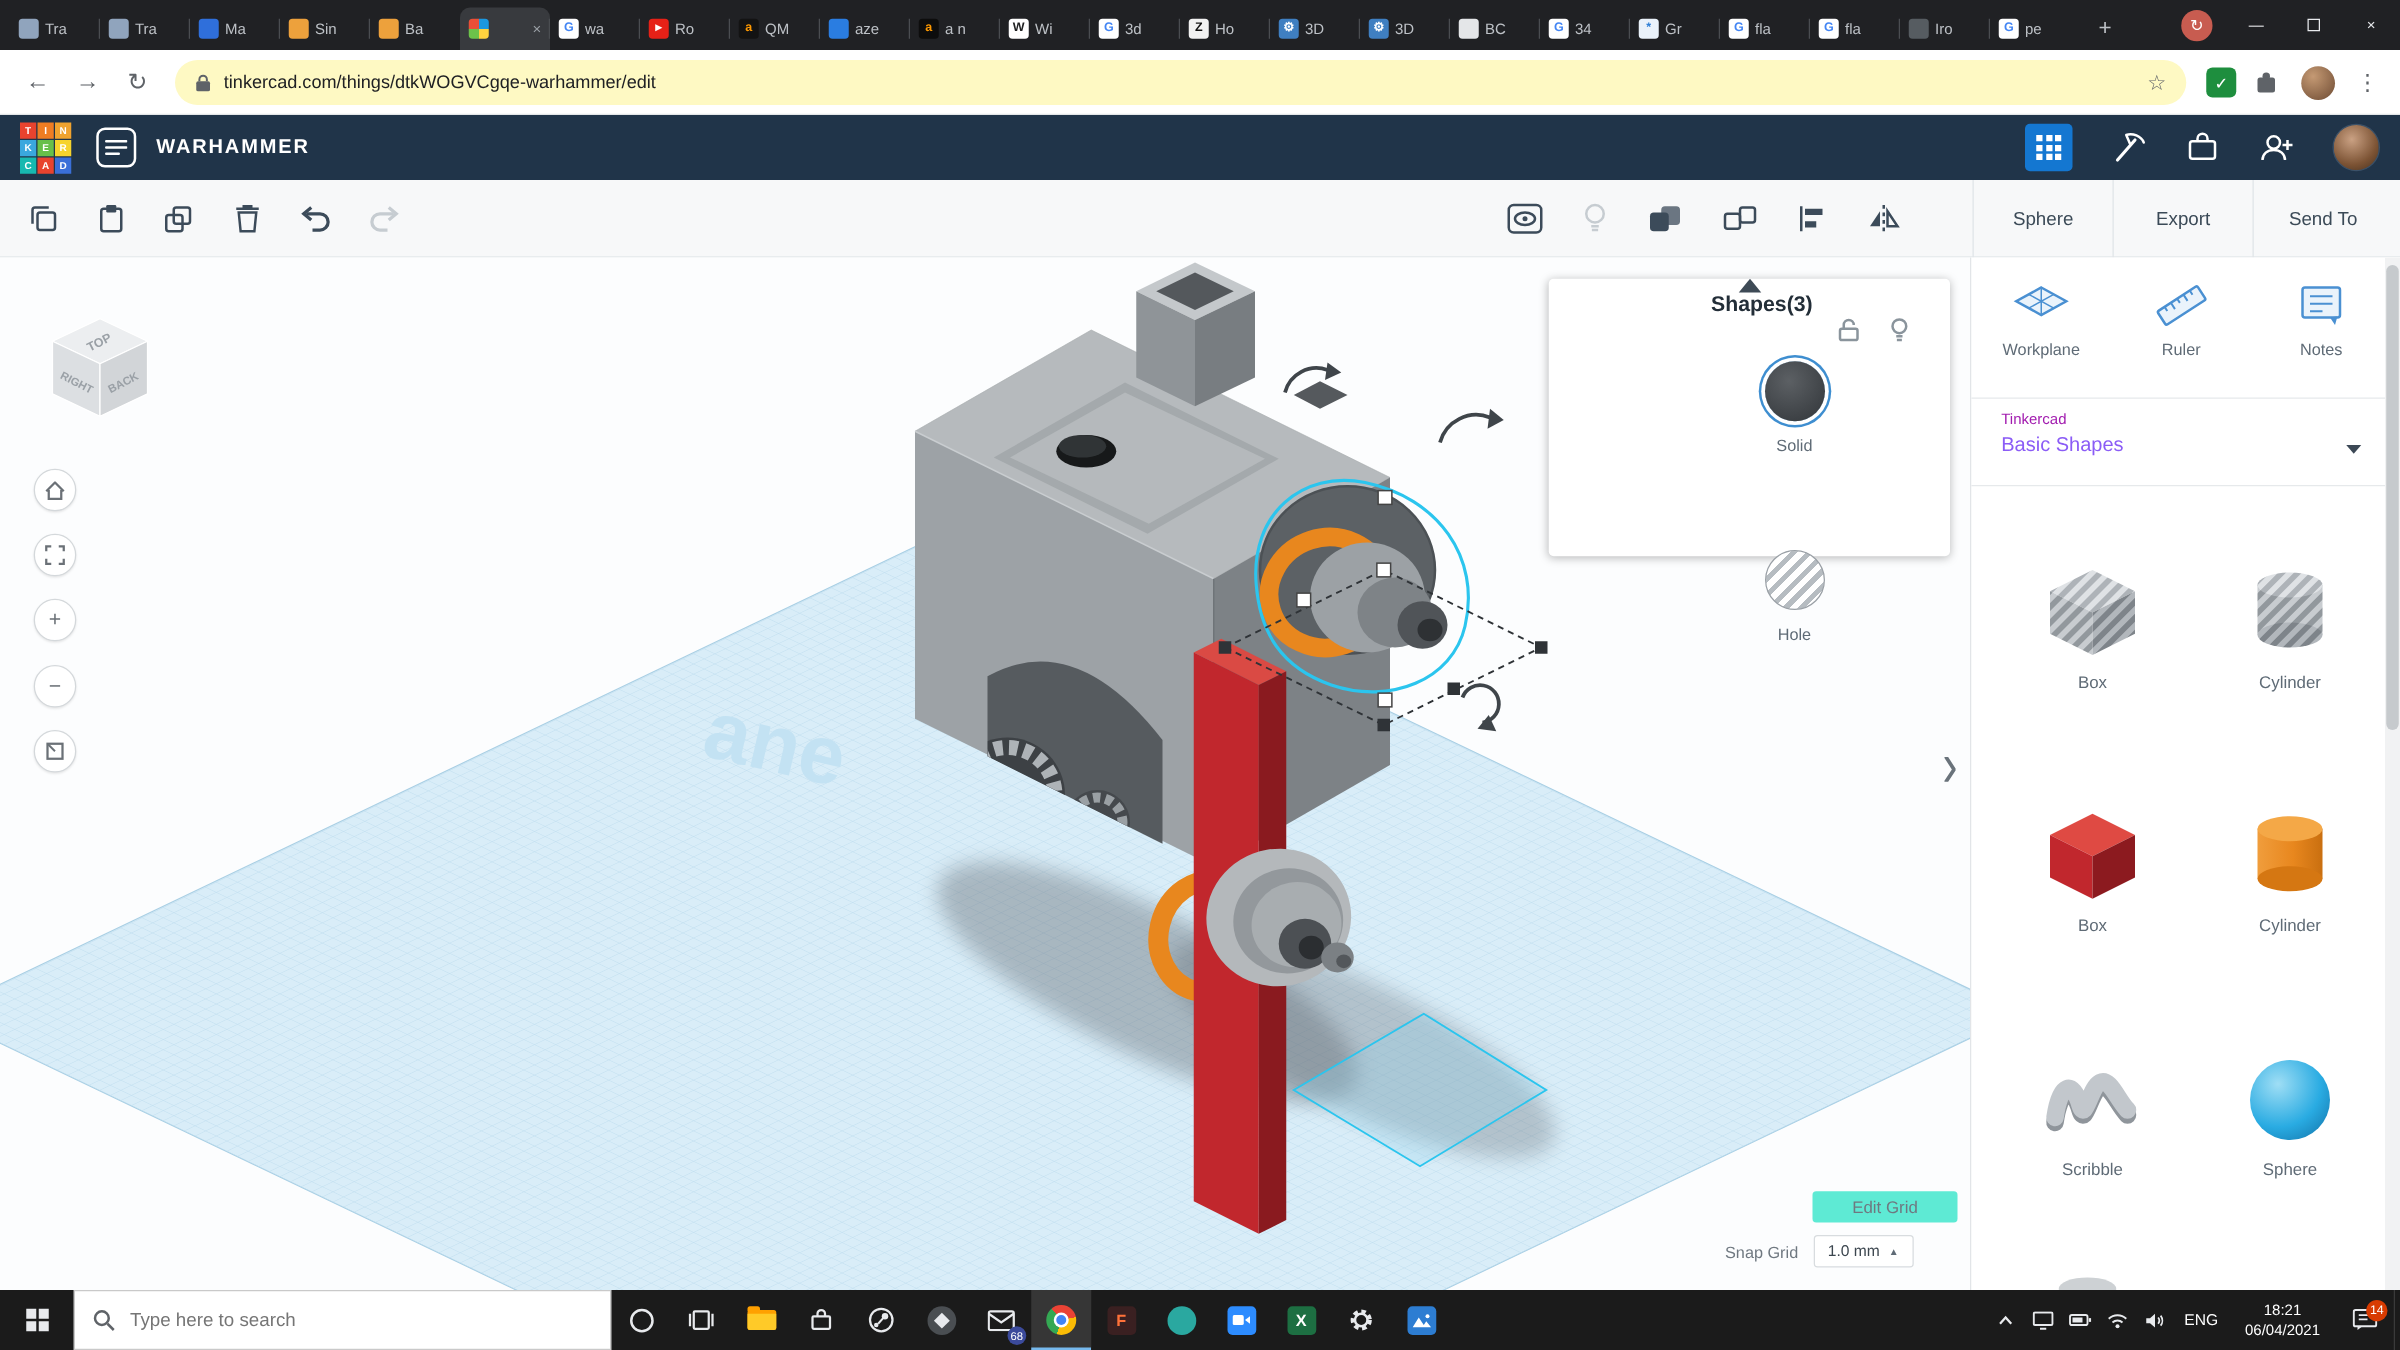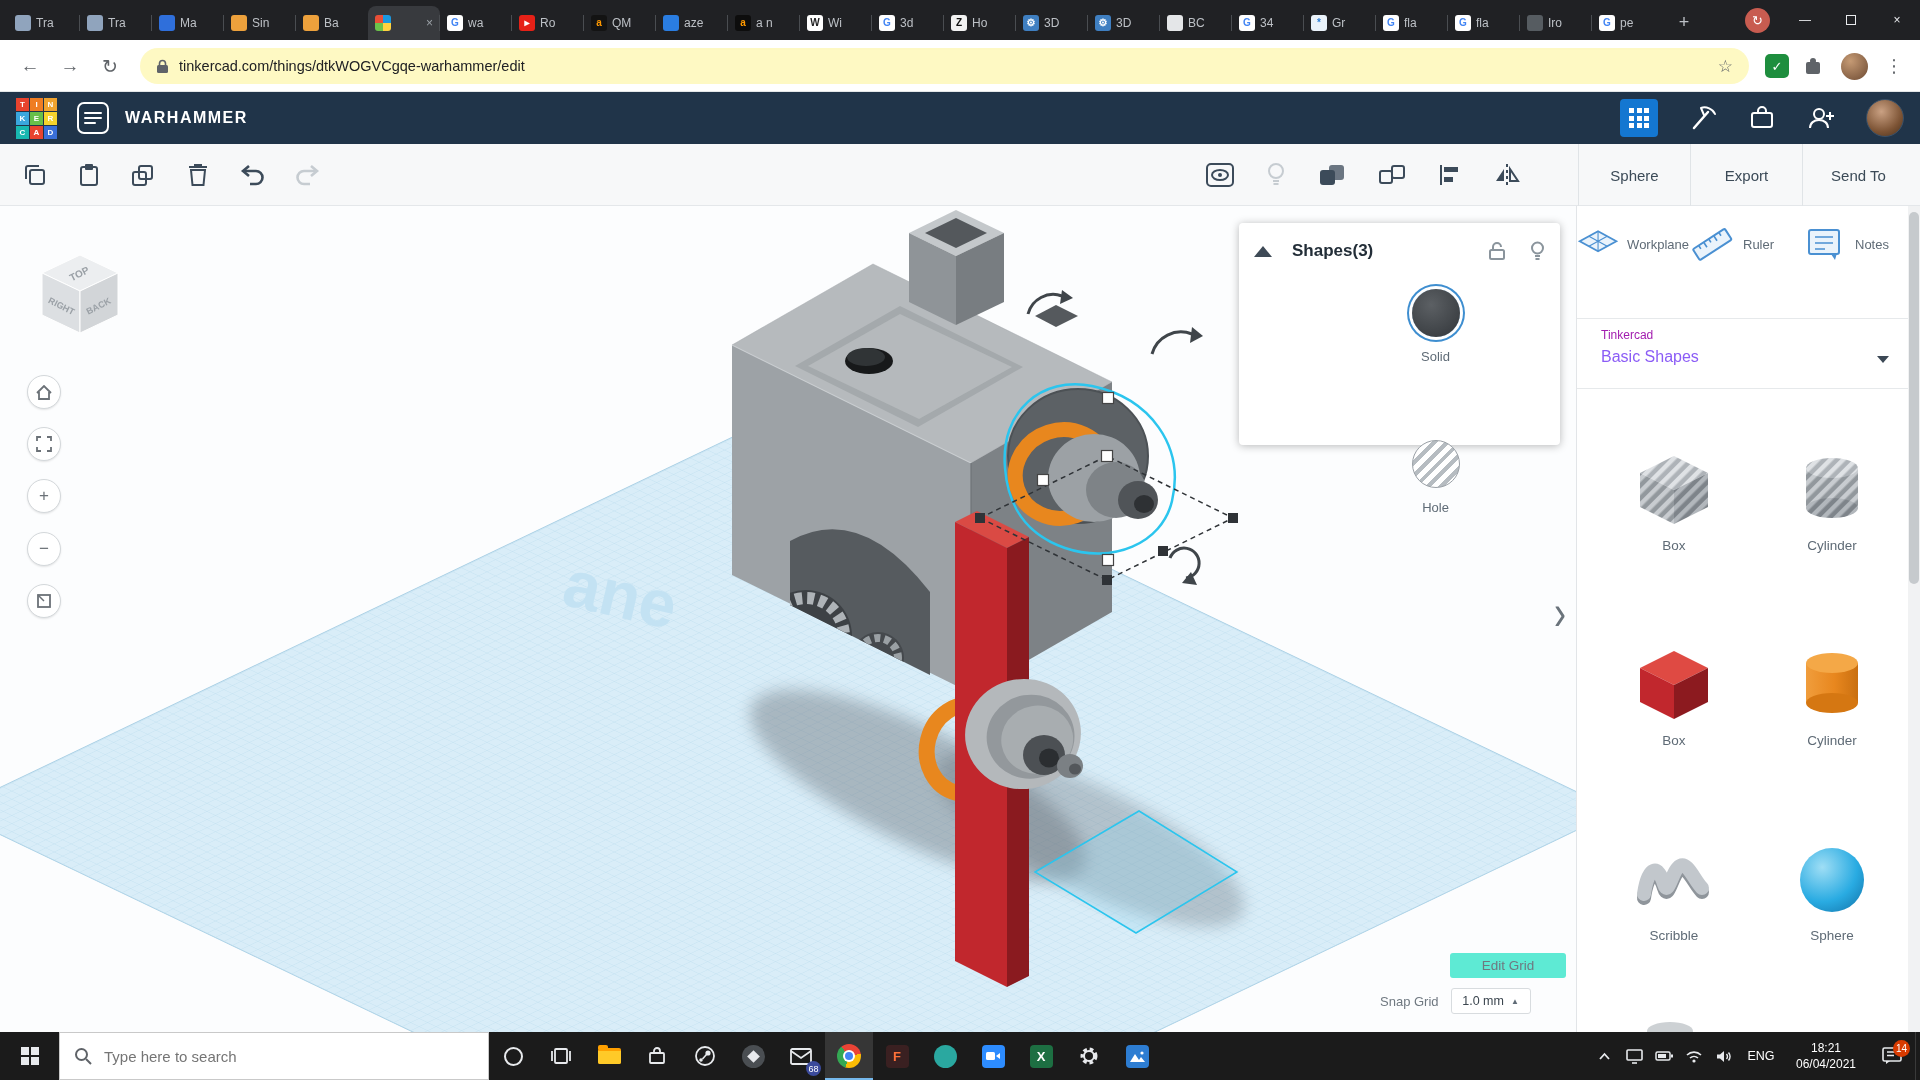--- a/index.html
+++ b/index.html
@@ -64,35 +64,35 @@
 .viewbtn{position:absolute;left:27px;width:34px;height:34px;border-radius:50%;background:#fff;border:1px solid #d4d8db;box-shadow:0 1px 2px rgba(0,0,0,.10);display:flex;align-items:center;justify-content:center;color:#6b7177;font-size:17px;}
 .editgrid{position:absolute;left:1450px;top:747px;width:116px;height:25px;background:#5eead4;border-radius:3px;color:#6f7880;font-size:13.5px;display:flex;align-items:center;justify-content:center;}
 .snaprow{position:absolute;left:1380px;top:782px;display:flex;align-items:center;gap:12px;}
 .snaplabel{color:#6f7880;font-size:13px;}
 .snapval{width:80px;height:26px;background:#fff;border:1px solid #d8dcdf;border-radius:3px;display:flex;align-items:center;justify-content:center;gap:7px;font-size:12.5px;color:#3c464f;}
 .snapcaret{font-size:8px;color:#5f6b76;}
 .chevron-collapse{position:absolute;left:1554px;top:388px;color:#6a737b;font-size:36px;line-height:1;transform:scaleY(1.4);}
 
 
 .shpanel{position:absolute;left:1239px;top:17px;width:321px;height:222px;background:#fff;border-radius:4px;box-shadow:0 1px 8px rgba(0,0,0,.28);}
-.shpanel-head{display:flex;align-items:center;height:56px;padding:0 15px;}
+.shpanel-head{display:flex;align-items:center;height:56px;padding:0 33px;flex-direction:column;}
 .collapse-tri{width:0;height:0;border-left:9px solid transparent;border-right:9px solid transparent;border-bottom:11px solid #3e4a56;}
 .shpanel-title{margin-left:20px;font-size:17px;font-weight:bold;color:#232e38;}
 .shpanel-icons{margin-left:auto;display:flex;gap:24px;align-items:center;}
 .shpanel-body{display:flex;padding:10px 0 0 72px;gap:76px;flex-direction:column;}
 .swatch-wrap{display:flex;flex-direction:column;align-items:center;gap:12px;}
 .swatch{width:48px;height:48px;border-radius:50%;}
 .swatch.solid{background:radial-gradient(circle at 40% 33%,#5c6064,#313539);box-shadow:0 0 0 3px #fff,0 0 0 5px #3e8ed0;}
 .swatch.hole{background:repeating-linear-gradient(135deg,#ffffff 0 5px,#b6bcc1 5px 9px);border:1px solid #9aa0a6;}
 .swatch-label{font-size:13px;color:#5f6b76;}
 
 
 .sidebar{position:absolute;left:1576px;top:206px;width:344px;height:826px;background:#fff;border-left:1px solid #e2e5e8;overflow:hidden;}
 .tools-row{position:absolute;left:0;top:10px;width:336px;display:flex;}
-.tool{width:112px;display:flex;flex-direction:row;align-items:center;gap:8px;padding-top:8px;}
+.tool{width:112px;display:flex;flex-direction:column;align-items:center;gap:8px;padding-top:8px;}
 .tool-label{font-size:13px;color:#5f6b76;}
 .sb-div{position:absolute;left:0;width:344px;height:1px;background:#e6e9eb;}
 .cat-label{position:absolute;left:24px;top:122px;font-size:12px;color:#a21caf;}
 .cat-value{position:absolute;left:24px;top:142px;font-size:16px;color:#8b5cf6;}
 .cat-caret{position:absolute;left:300px;top:150px;width:0;height:0;border-left:6px solid transparent;border-right:6px solid transparent;border-top:7px solid #3c4855;}
 .shape-grid{position:absolute;left:22px;top:226px;display:grid;grid-template-columns:150px 150px;column-gap:8px;row-gap:74px;}
 .shape-cell{display:flex;flex-direction:column;align-items:center;padding-top:14px;}
 .shape-cell .lbl{margin-top:8px;font-size:13.5px;color:#5f6b76;}
 .peek{position:absolute;left:70px;top:816px;width:46px;height:18px;border-radius:50%;background:#cdd1d4;}
 .sb-scroll{position:absolute;right:0;top:0;width:12px;height:826px;background:#f1f2f3;}

